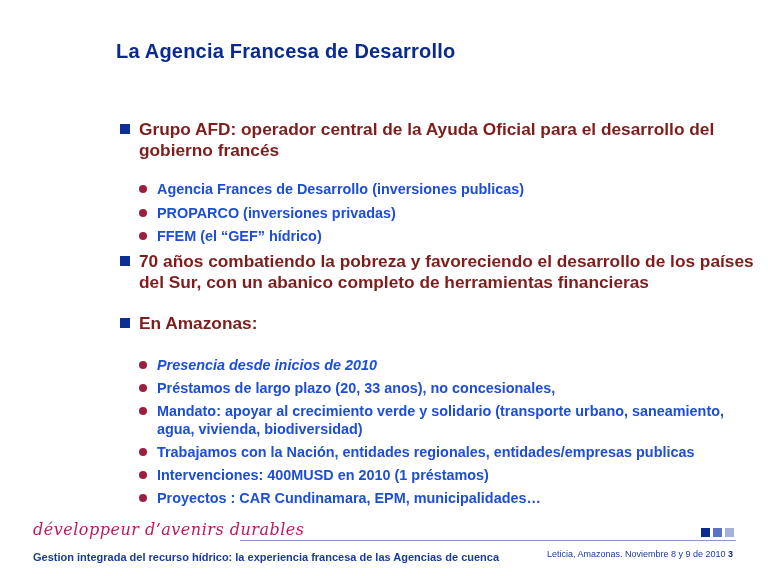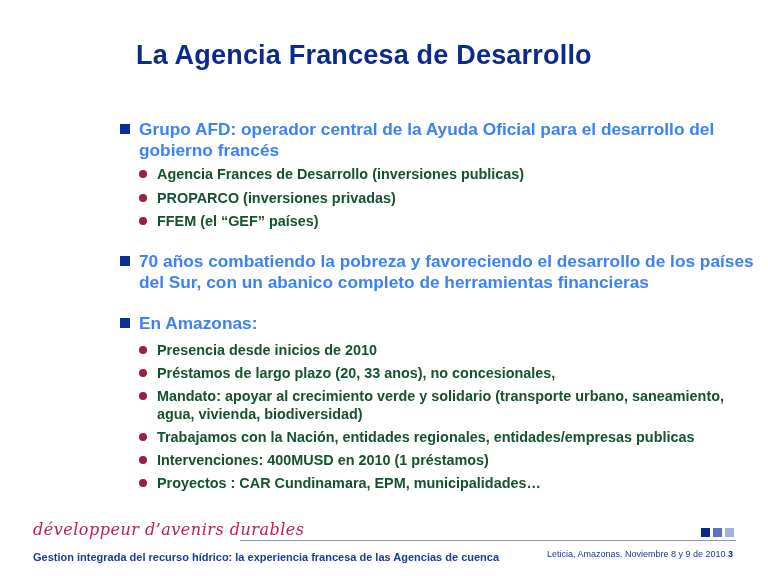--- a/index.html
+++ b/index.html
@@ -3,37 +3,38 @@
   <meta charset="utf-8">
   <style>
     html, body { margin: 0; padding: 0; }
     body {
       width: 768px; height: 576px; background: #ffffff;
       position: relative; overflow: hidden;
       font-family: "Liberation Sans", sans-serif;
     }
     .title {
       position: absolute; left: 116px; top: 40px;
-      font-size: 27px; font-weight: bold; color: #0a2a8f;
-      letter-spacing: 0.2px; white-space: nowrap; margin-left: 20px;
+      font-size: 20px; font-weight: bold; color: #0a2a8f;
+      letter-spacing: 0.2px; white-space: nowrap;
     }
     .l1 {
       position: absolute; left: 120px; width: 640px;
-      font-size: 17.3px; font-weight: bold; color: #3b82f6;
+      font-size: 17.3px; font-weight: bold; color: #7f1d1d;
       line-height: 21px;
     }
     .l1 .sq {
       position: absolute; left: 0; top: 5px; width: 10px; height: 10px;
       background: #0b2f95;
     }
     .l1 .txt { display: block; padding-left: 19px; }
     .l2 {
       position: absolute; left: 139px; width: 620px;
-      font-size: 14.4px; font-weight: bold; color: #14532d;
+      font-size: 14.4px; font-weight: bold; color: #1d4ed8;
       line-height: 18px;
+      margin-top: 15px;
     }
     .l2 .dot {
       position: absolute; left: 0; top: 5px; width: 8px; height: 8px;
       border-radius: 50%; background: #9b2040;
     }
     .l2 .txt { display: block; padding-left: 18px; }
     .footer-script {
       position: absolute; left: 33px; top: 520px;
       font-family: "DejaVu Serif", serif; font-style: italic;
       font-size: 16px; color: #be185d; letter-spacing: 0.5px;
@@ -69,33 +70,33 @@
 <div class="l2" style="top:165px;">
   <span class="dot"></span>
   <span class="txt">Agencia Frances de Desarrollo (inversiones publicas)</span>
 </div>
 <div class="l2" style="top:189px;">
   <span class="dot"></span>
   <span class="txt">PROPARCO (inversiones privadas)</span>
 </div>
 <div class="l2" style="top:212px;">
   <span class="dot"></span>
-  <span class="txt">FFEM (el “GEF” países)</span>
+  <span class="txt">FFEM (el “GEF” hídrico)</span>
 </div>
 
 <div class="l1" style="top:251px;">
   <span class="sq"></span>
   <span class="txt">70 años combatiendo la pobreza y favoreciendo el desarrollo de los países del Sur, con un abanico completo de herramientas financieras</span>
 </div>
 
 <div class="l1" style="top:313px;">
   <span class="sq"></span>
   <span class="txt">En Amazonas:</span>
 </div>
-<div class="l2" style="top:341px;">
+<div class="l2" style="top:341px;font-style:italic;">
   <span class="dot"></span>
   <span class="txt">Presencia desde inicios de 2010</span>
 </div>
 <div class="l2" style="top:364px;">
   <span class="dot"></span>
   <span class="txt">Préstamos de largo plazo (20, 33 anos), no concesionales,</span>
 </div>
 <div class="l2" style="top:387px;">
   <span class="dot"></span>
   <span class="txt">Mandato: apoyar al crecimiento verde y solidario (transporte urbano, saneamiento, agua, vivienda, biodiversidad)</span>

